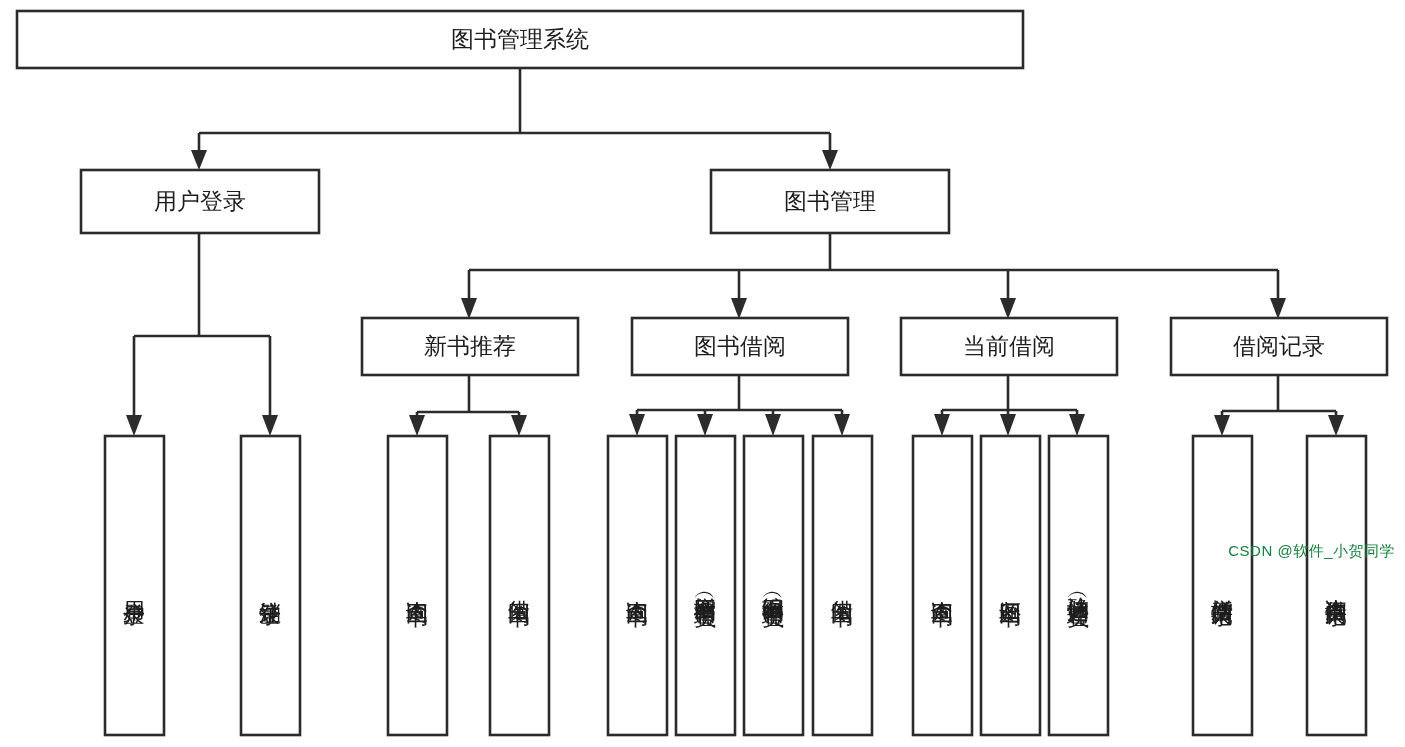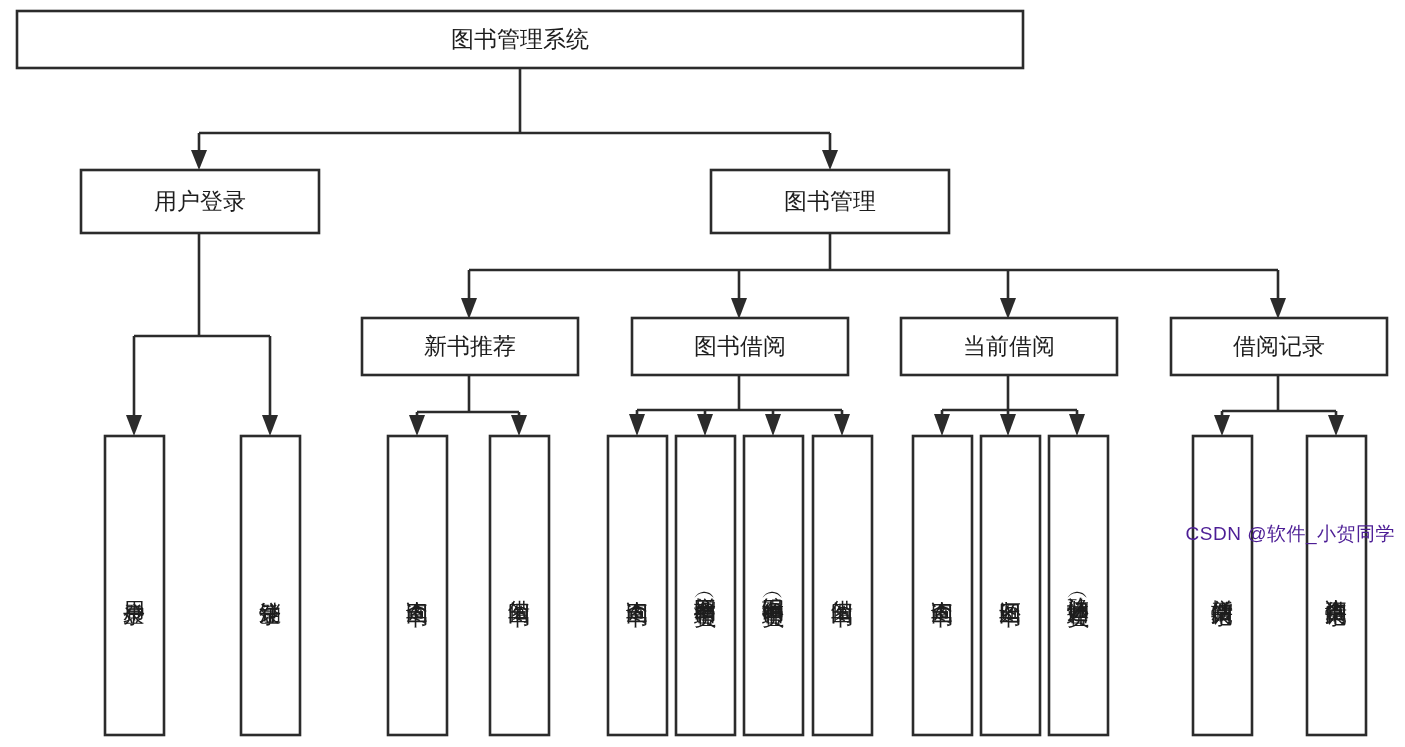--- a/index.html
+++ b/index.html
@@ -64,24 +64,24 @@
     font-family: "Liberation Sans", "DejaVu Sans", sans-serif;
     font-size: 22px;
     line-height: 1.05;
     letter-spacing: 1.5px;
     color: #1d1d1d;
     white-space: nowrap;
   }
   .watermark {
     position: absolute;
     right: 10px;
-    bottom: 18px;
+    bottom: 4px;
     font-family: "Liberation Sans", "DejaVu Sans", sans-serif;
-    font-size: 19px;
-    color: #4c1d95;
+    font-size: 15px;
+    color: #15803d;
     letter-spacing: 0.5px;
     user-select: none;
     pointer-events: none;
   }
 </style>
 </head>
 <body>
 
 <div id="diagram-root">
 

